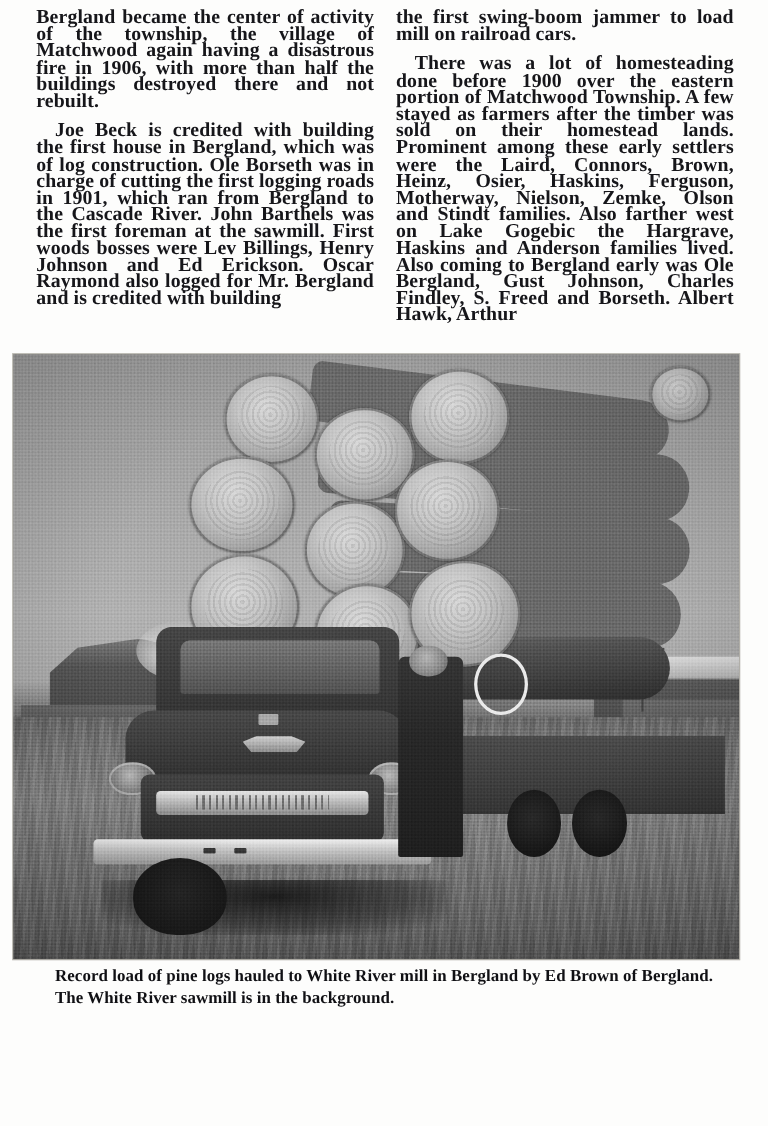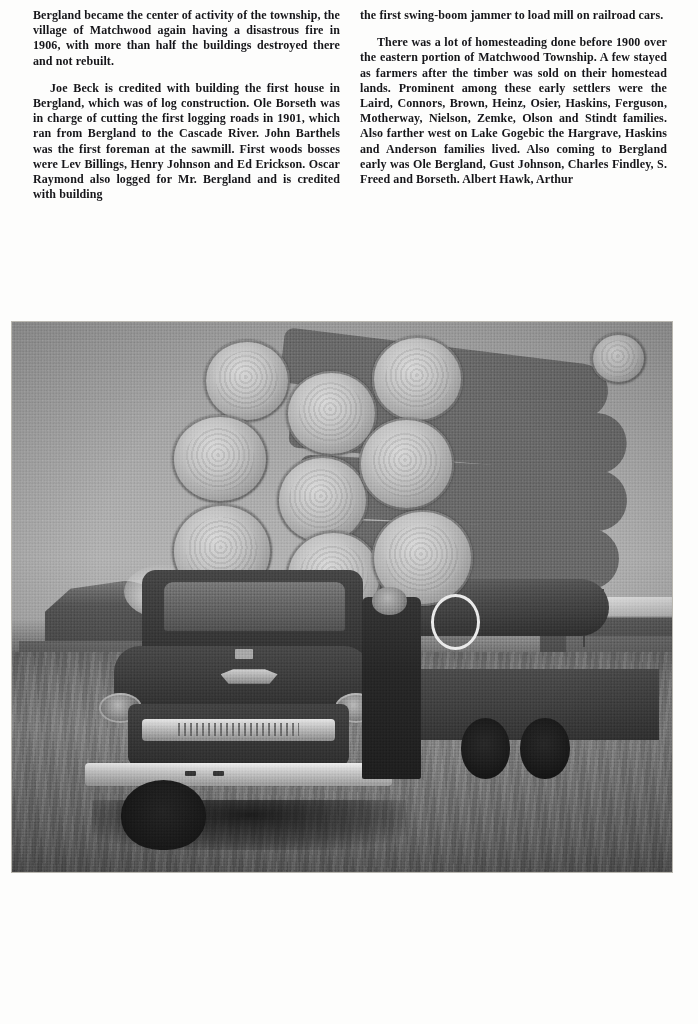--- a/index.html
+++ b/index.html
@@ -25,21 +25,21 @@
     width: 634px;
     height: 300px;
     display: flex;
     gap: 20px;
   }
   .column {
     width: 307px;
   }
   .para {
     margin: 0 0 12px 0;
-    font-size: 12px;
+    font-size: 18px;
     line-height: 15.2px;
     text-align: justify;
     color: #16161a;
     font-weight: 700;
     letter-spacing: 0.1px;
     -webkit-font-smoothing: none;
   }
   .para.indent {
     text-indent: 17px;
   }
@@ -422,15 +422,16 @@
       <div class="rear-wheel" style="left:77%;"></div>
       <div class="man"></div>
       <div class="man-head"></div>
       <div class="spare-tire"></div>
 
       <div class="grain"></div>
       <div class="vignette"></div>
     </div>
   </div>
 
+  <div class="caption">Record load of pine logs hauled to White River mill in Bergland by Ed Brown of Bergland. The White River sawmill is in the background.</div>
 
 
 </div>
 
 </body></html>

